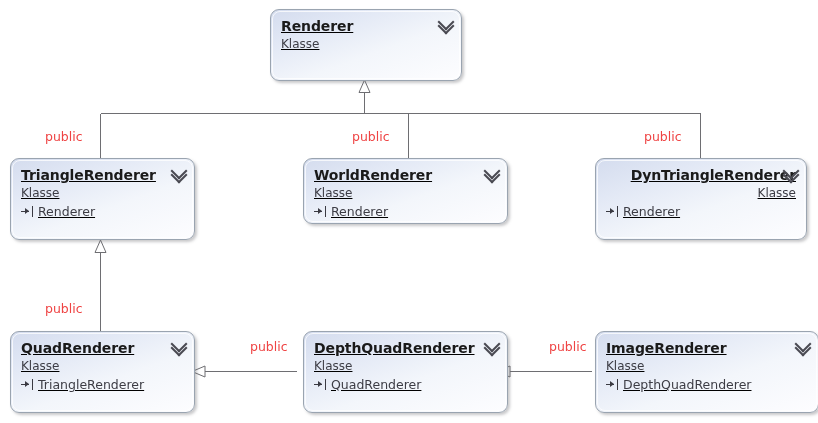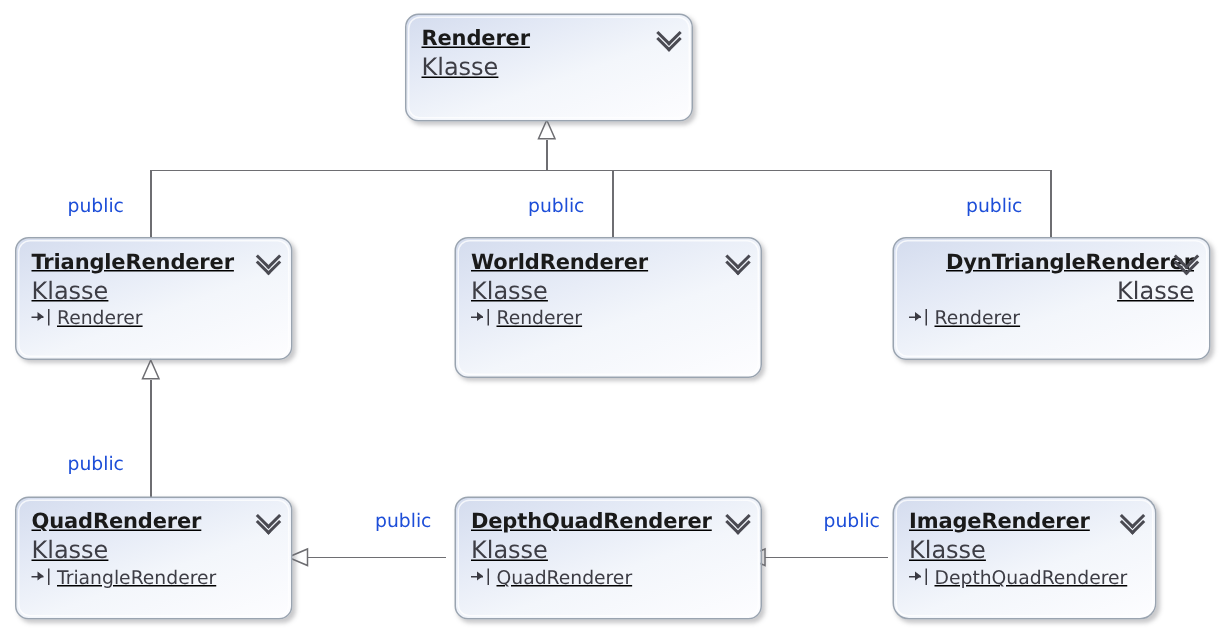--- a/index.html
+++ b/index.html
@@ -52,21 +52,21 @@
 
   .cls-name {
     font-size: 14px;
     font-weight: bold;
     color: #1a1a1a;
     line-height: 17px;
     white-space: nowrap;
     letter-spacing: -0.1px;
   }
   .cls-stereo {
-    font-size: 16px;
+    font-size: 12px;
     color: #3d3d45;
     line-height: 17px;
     margin-top: 1px;
     white-space: nowrap;
   }
   .cls-base {
     font-size: 12.5px;
     color: #3d3d45;
     line-height: 17px;
     margin-top: 1px;
@@ -131,21 +131,21 @@
     transform: rotate(45deg);
     transform-origin: 50% 50%;
   }
   .chevron span.c1 { top: -3px; }
   .chevron span.c2 { top: 1px; }
 
   
   .edge-label {
     position: absolute;
     font-size: 12.5px;
-    color: #1d4ed8;
+    color: #ef4444;
     white-space: nowrap;
     line-height: 14px;
   }
 </style>
 </head>
 <body>
 
 <div id="canvas">
 
   <svg id="edges" width="818" height="423" viewBox="0 0 818 423">
@@ -198,21 +198,21 @@
           <i class="inherit-bar"></i>
         </span>
       <span>Renderer</span>
     </div>
     <div class="chevron">
       <span class="c1"></span>
         <span class="c2"></span>
     </div>
   </div>
 
-  <div class="uml-class" style="left:303px; top:158px; width:205px; height:94px;">
+  <div class="uml-class" style="left:303px; top:158px; width:205px; height:66px;">
     <div class="inner-hilite"></div>
     <div class="cls-name">WorldRenderer</div>
     <div class="cls-stereo">Klasse</div>
     <div class="cls-base">
       <span class="inherit-glyph">
           <i class="inherit-bar"></i>
         </span>
       <span>Renderer</span>
     </div>
     <div class="chevron">
@@ -262,21 +262,21 @@
           <i class="inherit-bar"></i>
         </span>
       <span>QuadRenderer</span>
     </div>
     <div class="chevron">
       <span class="c1"></span>
         <span class="c2"></span>
     </div>
   </div>
 
-  <div class="uml-class" style="left:595px; top:331px; width:176px; height:82px;border-radius:11px;">
+  <div class="uml-class" style="left:595px; top:331px; width:224px; height:82px;">
     <div class="inner-hilite"></div>
     <div class="cls-name">ImageRenderer</div>
     <div class="cls-stereo">Klasse</div>
     <div class="cls-base">
       <span class="inherit-glyph">
           <i class="inherit-bar"></i>
         </span>
       <span>DepthQuadRenderer</span>
     </div>
     <div class="chevron">

